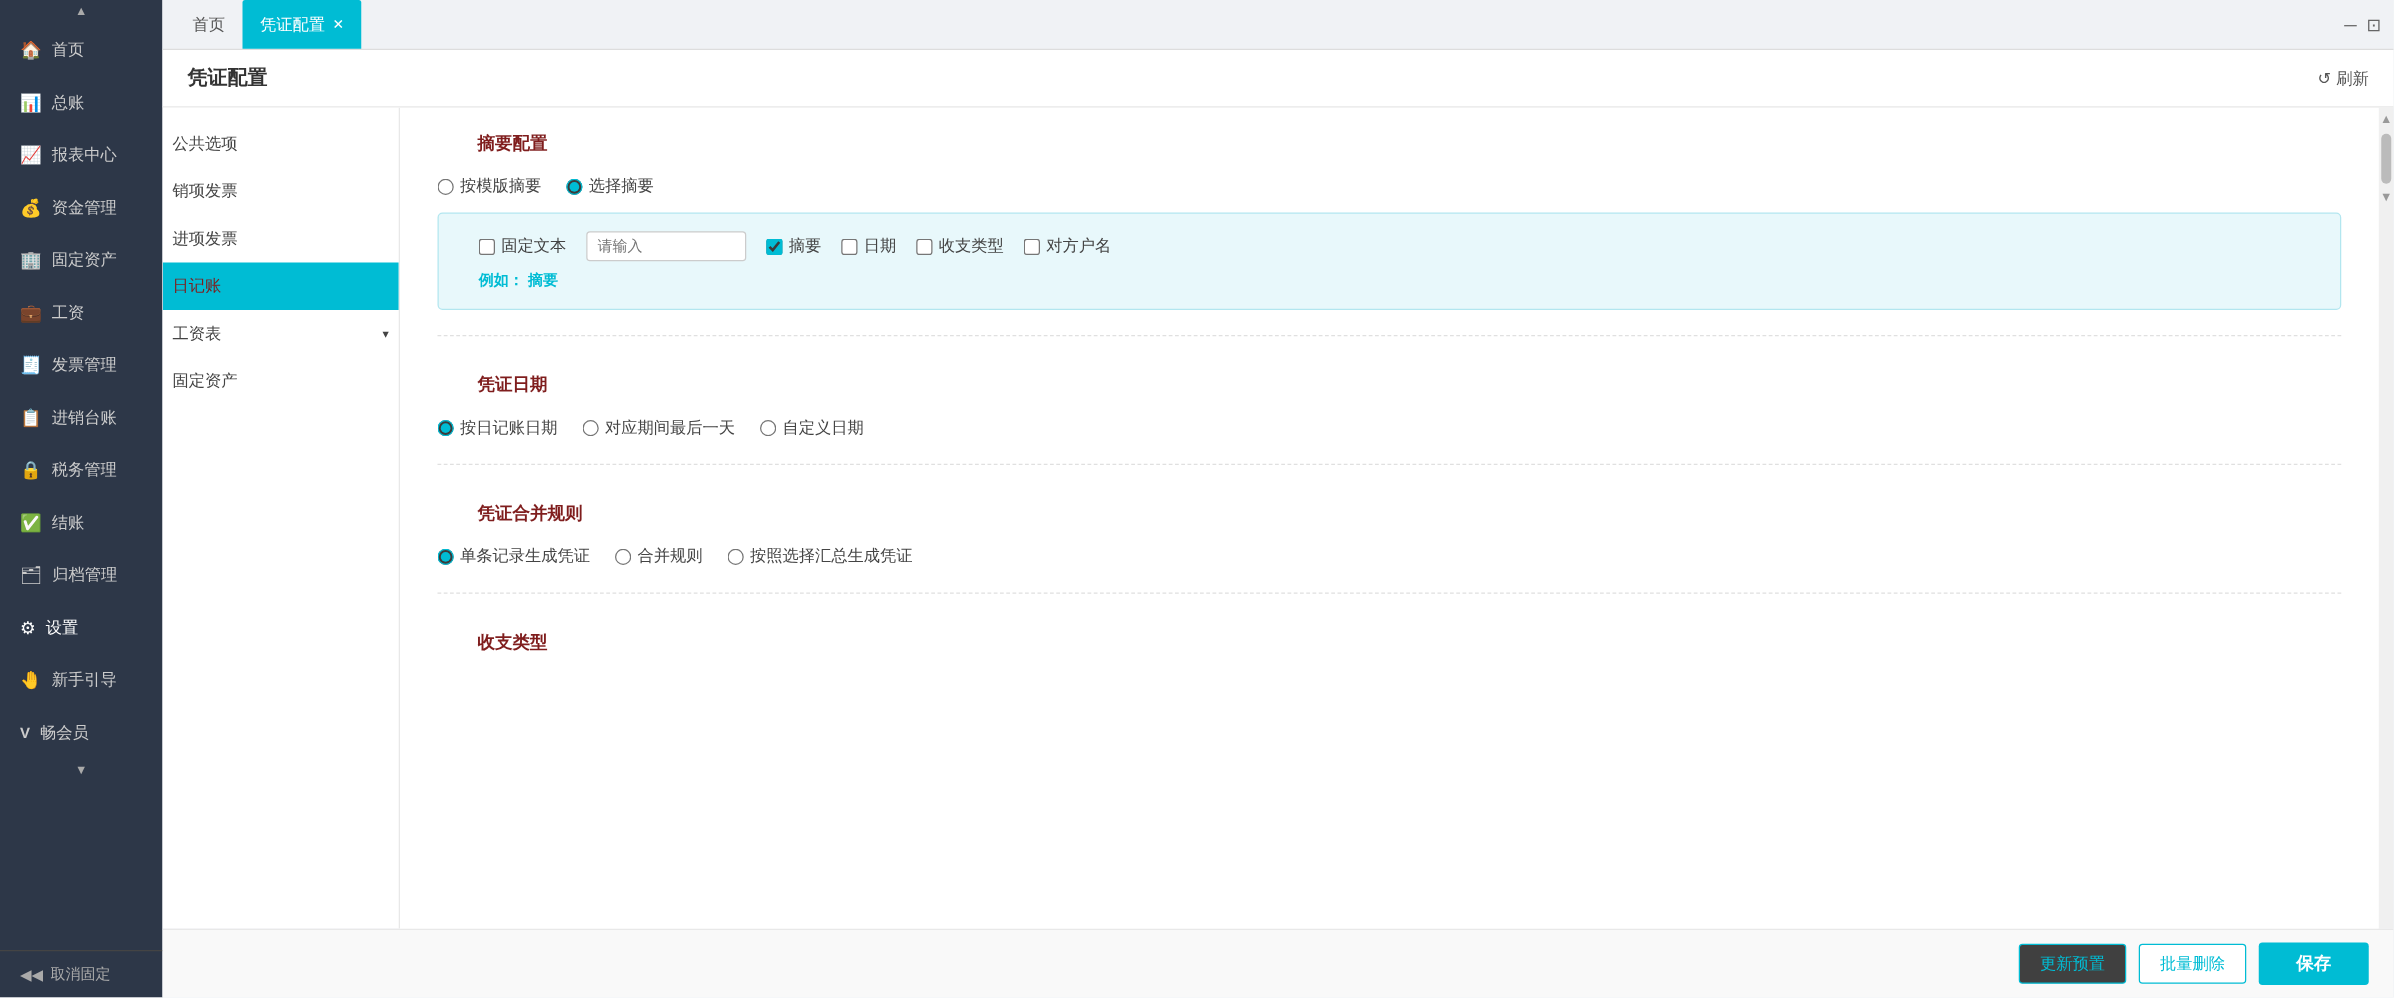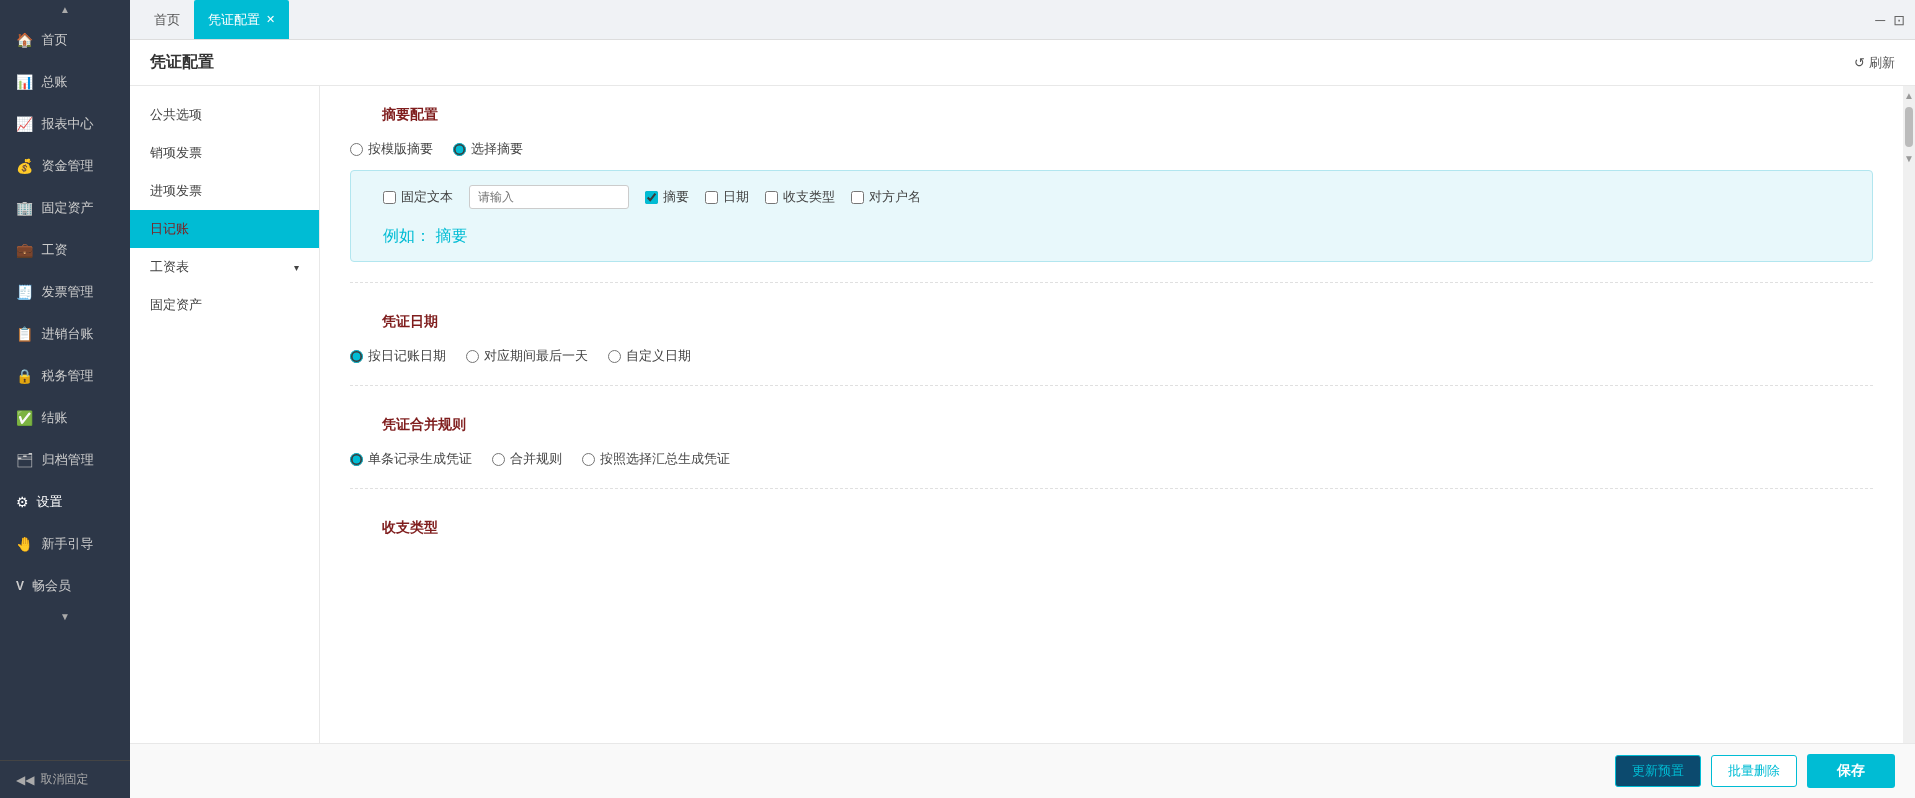--- a/index.html
+++ b/index.html
@@ -125,21 +125,21 @@
     
     .left-nav {
       width: 190px;
       background: #fff;
       border-right: 1px solid #e8e8e8;
       padding: 10px 0;
       flex-shrink: 0;
       overflow-y: auto;
     }
     .left-nav-item {
-      padding: 10px 20px;
+      padding: 10px 8px;
       cursor: pointer;
       color: #444;
       font-size: 13px;
       display: flex;
       align-items: center;
       justify-content: space-between;
     }
     .left-nav-item.active { background: #00bcd4; color: #7f1d1d; }
     .left-nav-item .chevron { font-size: 10px; }
 
@@ -201,42 +201,43 @@
       align-items: center;
       gap: 16px;
       flex-wrap: wrap;
     }
     .abstract-input {
       border: 1px solid #ccc;
       border-radius: 3px;
       padding: 4px 8px;
       font-size: 12px;
       color: #aaa;
-      width: 160px;
+      width: 128px;
       outline: none;
     }
     .abstract-preview {
-      margin-top: 17px;
-      font-size: 16px;
+      margin-top: 7px;
+      font-size: 12px;
       color: #00bcd4;
+      font-weight: bold;
     }
 
     
     .bottom-bar {
       display: flex;
       justify-content: flex-end;
       align-items: center;
       gap: 10px;
       padding: 10px 20px;
       background: #f9f9f9;
       border-top: 1px solid #e8e8e8;
       flex-shrink: 0;
     }
     .btn-update {
-      background: #0c4a6e;
+      background: #404040;
       border: 1px solid #00bcd4;
       color: #00bcd4;
       padding: 6px 16px;
       border-radius: 3px;
       cursor: pointer;
       font-size: 13px;
     }
     .btn-batch-delete {
       background: #fff;
       border: 1px solid #00bcd4;

